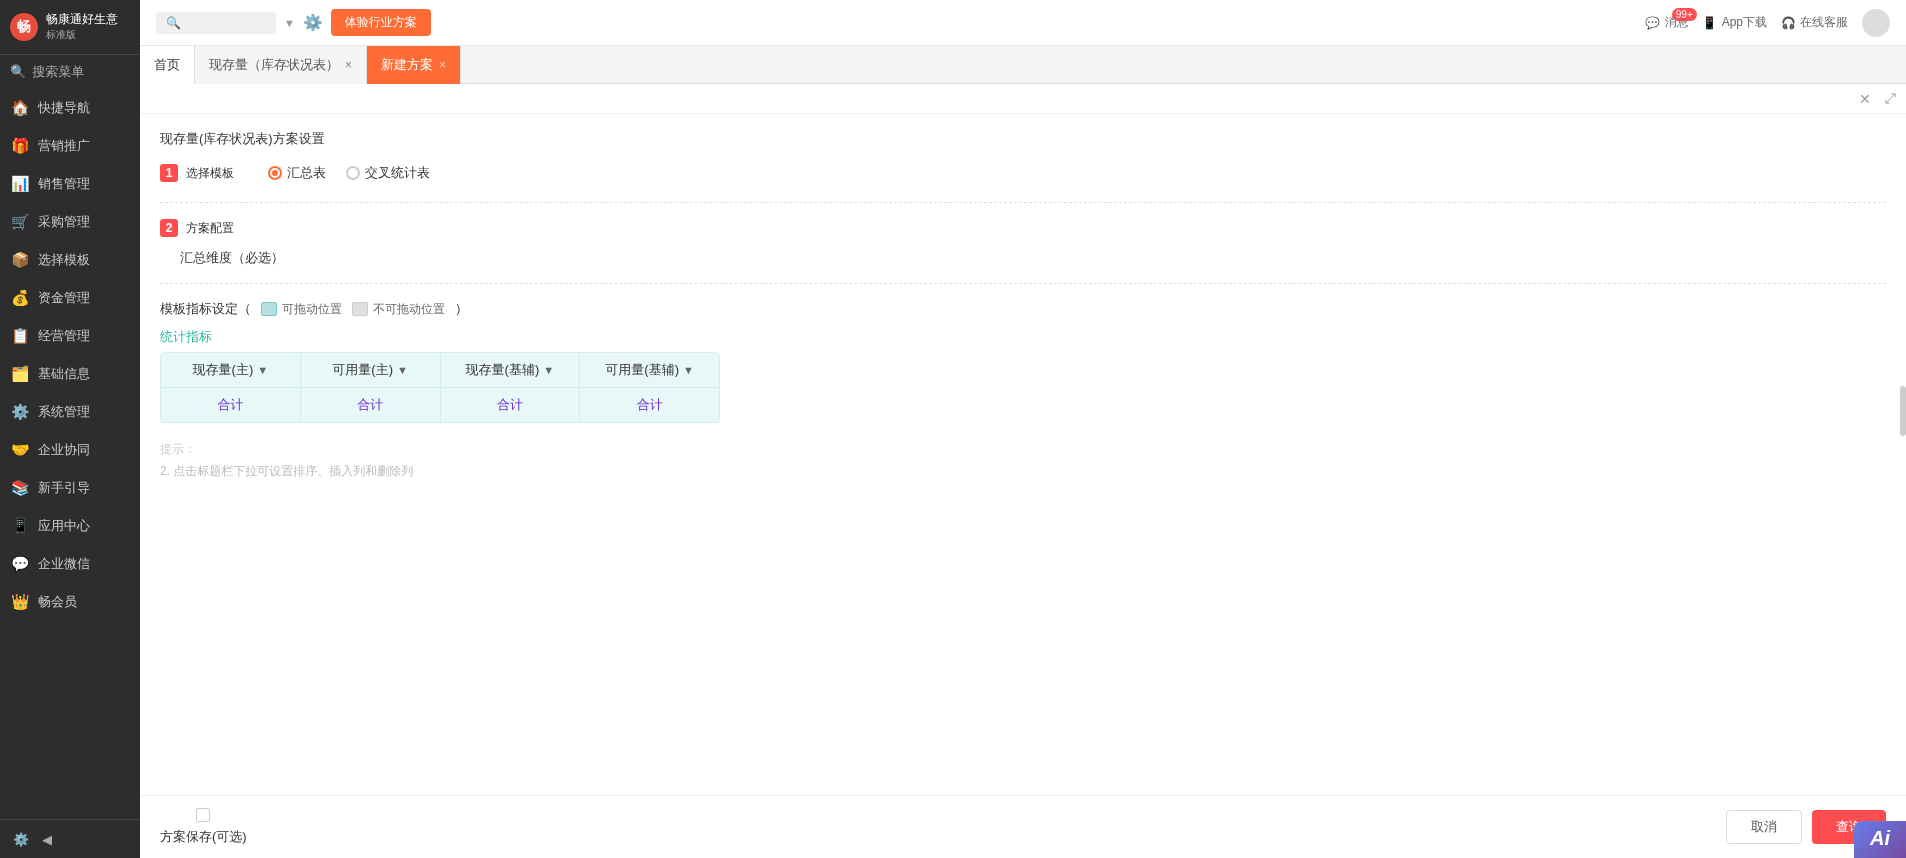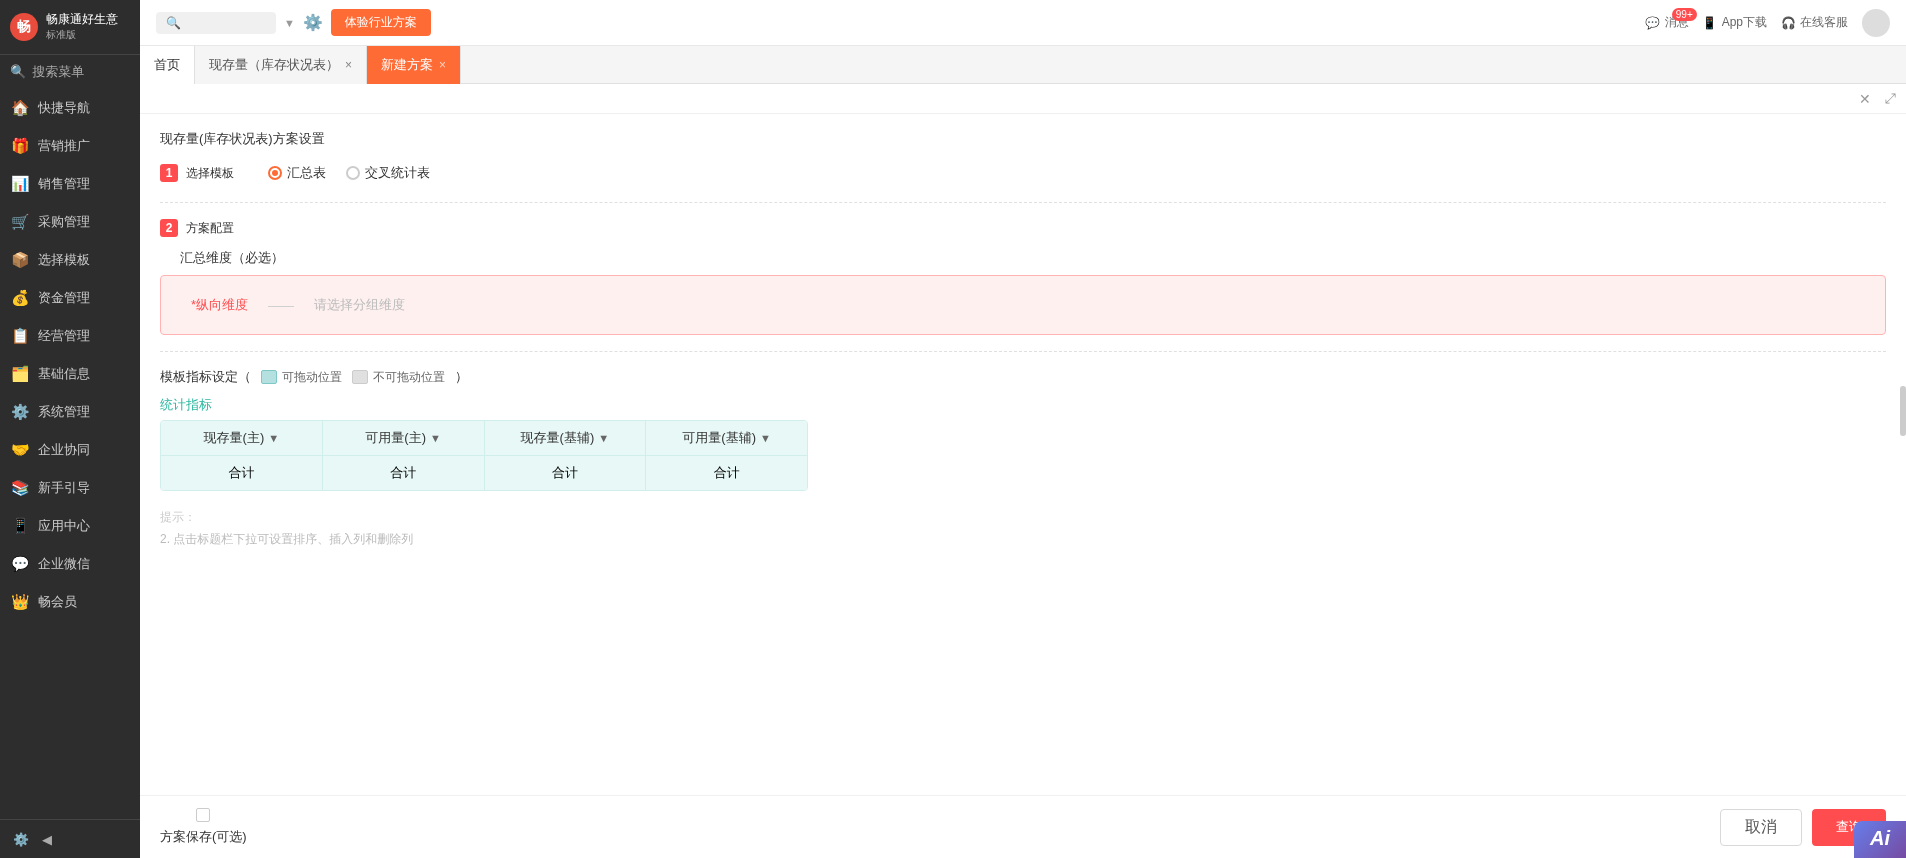--- a/index.html
+++ b/index.html
@@ -325,21 +325,21 @@
     .stats-section-title {
       color: #2db7a0;
       font-size: 13px;
       font-weight: 500;
       margin-bottom: 6px;
     }
     .stats-table {
       border: 1px solid #d0eeeb;
       border-radius: 4px;
       overflow: hidden;
-      width: 648px;
+      width: 560px;
     }
     .stats-table-header {
       display: flex;
       background: #e8f8f6;
     }
     .stats-col {
       flex: 1;
       border-right: 1px solid #d0eeeb;
       text-align: center;
     }
@@ -351,21 +351,21 @@
       justify-content: center;
       gap: 4px;
       font-size: 13px;
       color: #333;
       border-bottom: 1px solid #d0eeeb;
     }
     .stats-col-cell {
       padding: 8px 6px;
       text-align: center;
       font-size: 13px;
-      color: #000000;
+      color: #6d28d9;
     }
     .chevron-down { font-size: 11px; color: #666; cursor: pointer; }
 
     
     .tips-section {
       margin-top: 16px;
       color: #bbb;
       font-size: 12px;
       line-height: 1.8;
     }
@@ -399,21 +399,21 @@
       display: flex;
       gap: 10px;
     }
     .btn-cancel {
       background: #fff;
       border: 1px solid #d9d9d9;
       color: #555;
       padding: 7px 24px;
       border-radius: 4px;
       cursor: pointer;
-      font-size: 16px;
+      font-size: 13px;
     }
     .btn-query {
       background: #ff4d4f;
       color: #fff;
       border: none;
       padding: 7px 24px;
       border-radius: 4px;
       cursor: pointer;
       font-size: 13px;
     }
@@ -618,25 +618,20 @@
       <hr class="section-divider">
 
       <div class="section">
         <div class="section-header">
           <div class="section-num">2</div>
           <div class="section-title">方案配置</div>
         </div>
 
         <div class="label-required">汇总维度（必选）</div>
 
-        <div class="dimension-box">
-          <span class="dimension-label">*纵向维度</span>
-          <span class="dimension-dash">——</span>
-          <span class="dimension-placeholder">请选择分组维度</span>
-        </div>
 
         <hr class="section-divider">
 
         <div class="indicator-settings">
           <div class="indicator-label">
             <span>模板指标设定（</span>
             <div class="legend-item">
               <div class="legend-box draggable"></div>
               <span>可拖动位置</span>
             </div>

